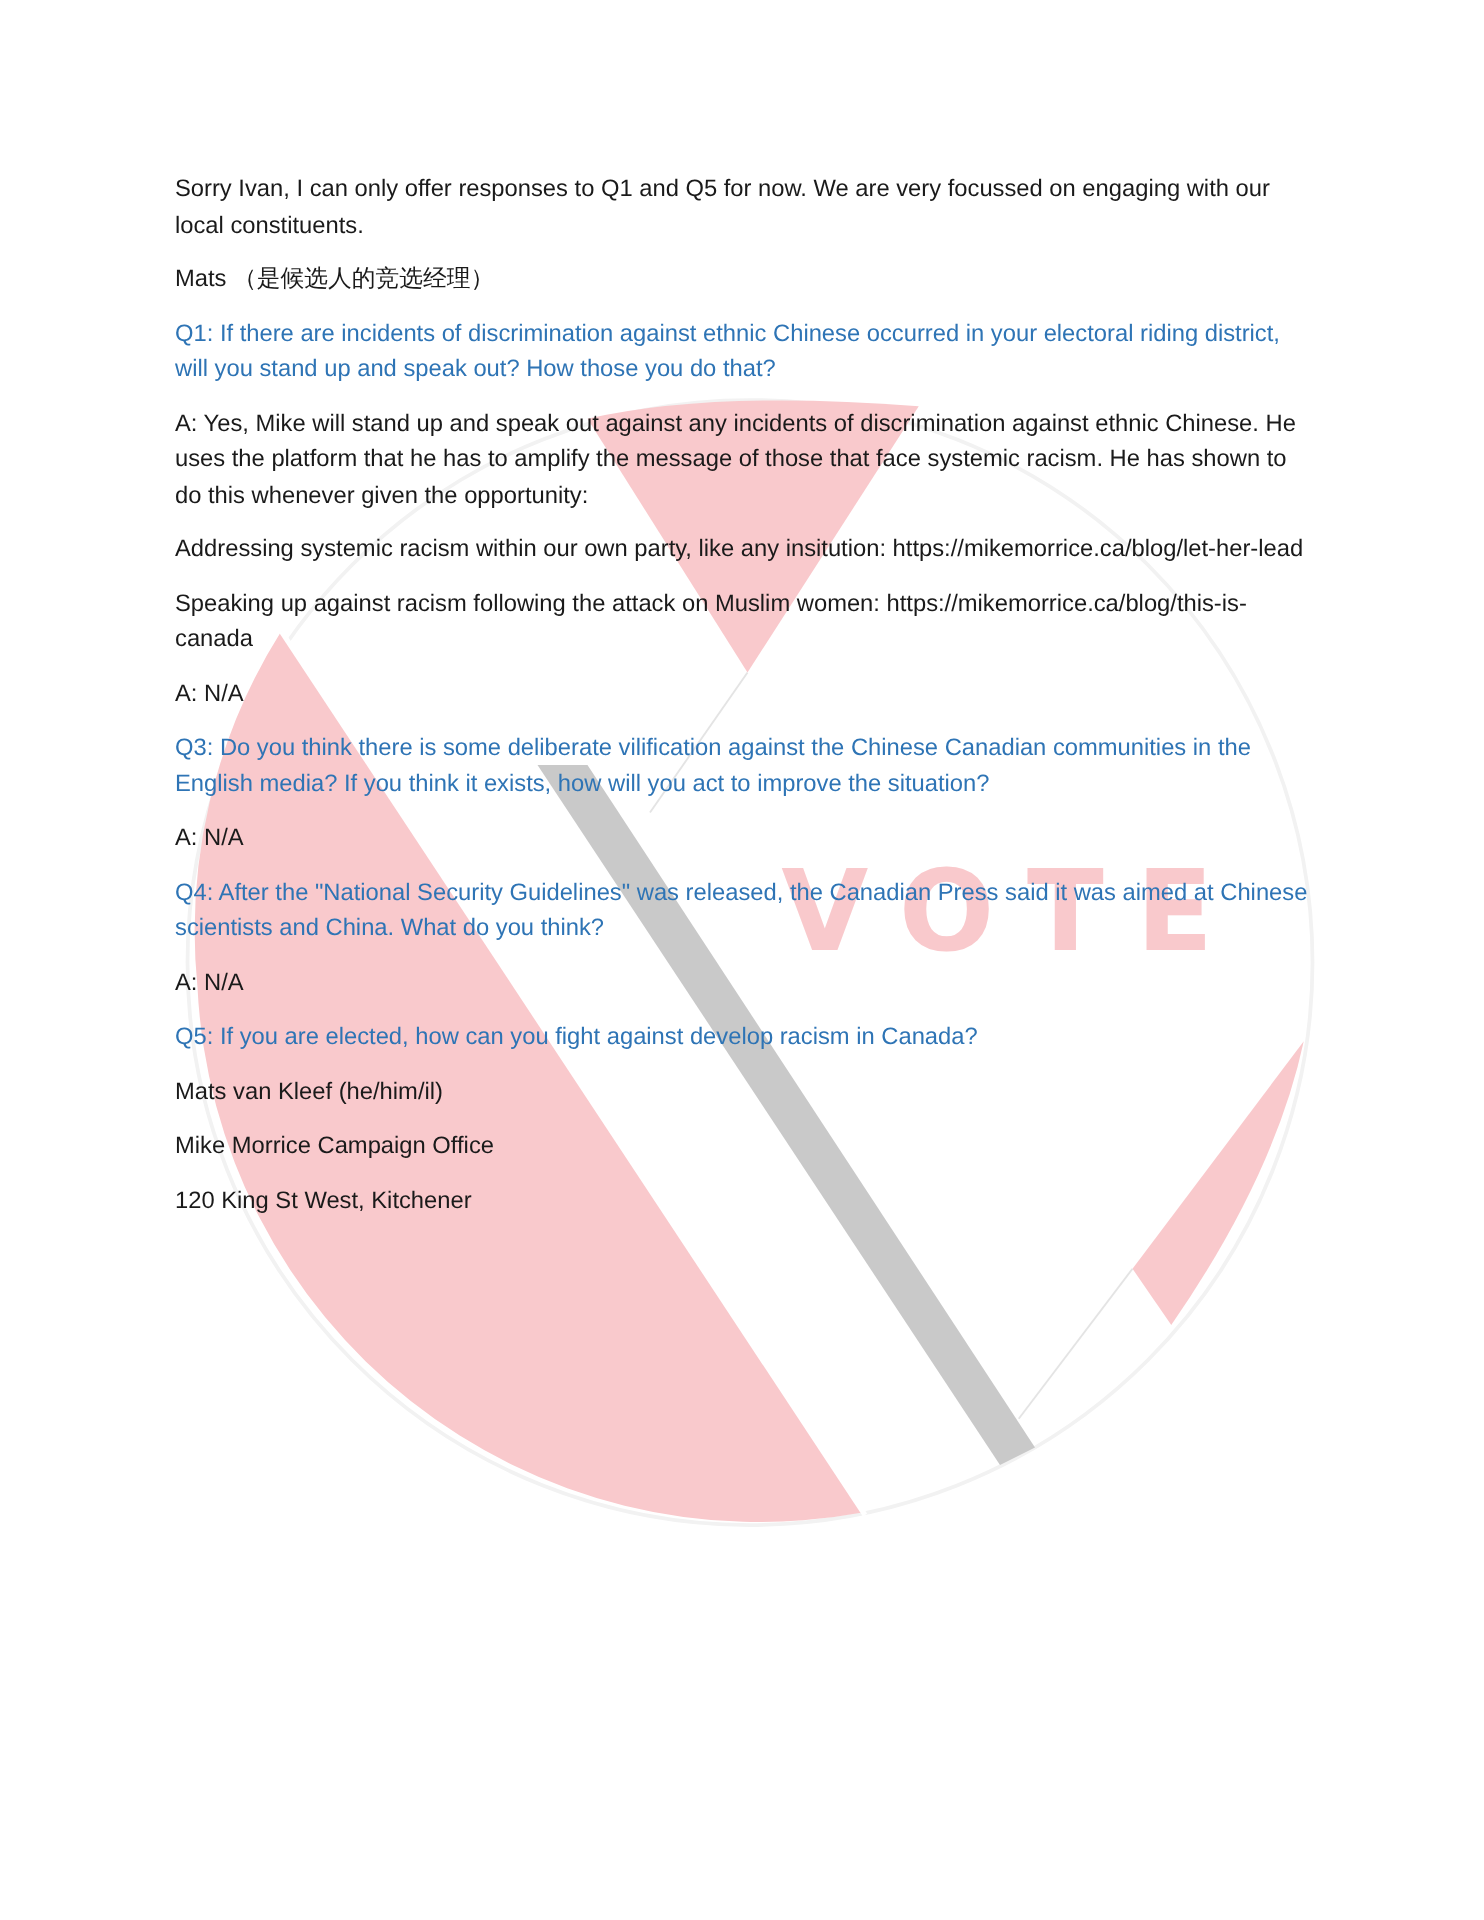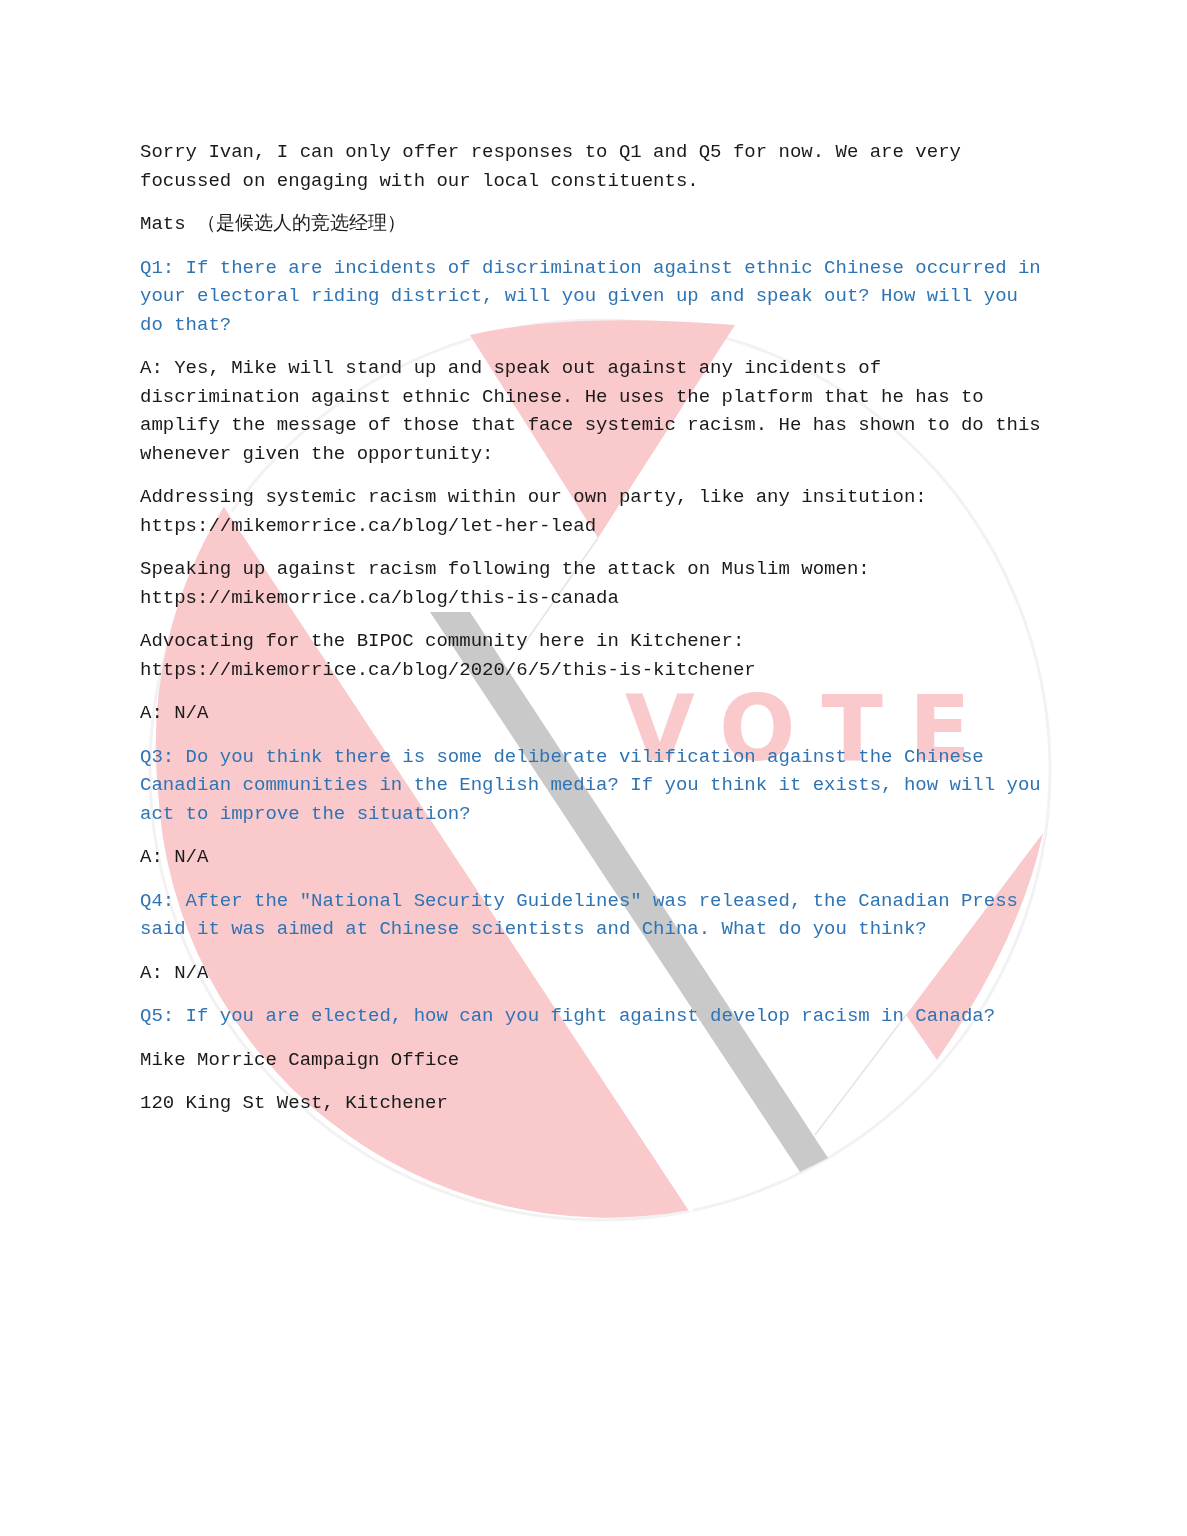--- a/index.html
+++ b/index.html
@@ -1,21 +1,21 @@
 <!DOCTYPE html>
 <html><head>
   <meta charset="utf-8">
   <style>
     html, body { margin: 0; padding: 0; background: #ffffff; }
     body { width: 1187px; height: 1536px; position: relative; overflow: hidden; }
     .page { position: absolute; left: 0; top: 0; width: 1187px; height: 1536px; background: #fff; }
     .wm { position: absolute; left: 0; top: 0; width: 1187px; height: 1536px; pointer-events: none; }
     .content {
       position: absolute; left: 140px; top: 138px; width: 910px;
-      font-family: Liberation Mono, monospace;
+      font-family: Liberation Sans, sans-serif;
       font-size: 19px; line-height: 28.5px; color: #1a1a1a;
     }
     .content p { margin: 0 0 15px 0; }
     .q { color: #2e74b5; }
   </style>
 </head>
 <body>
 
 <div class="page">
 
@@ -34,32 +34,32 @@
 
     <path d="M 430 612 L 470 612 L 828 1158 L 800 1172 Z" fill="#c9c9c9"></path>
 
     <text x="625" y="760" font-family="'DejaVu Sans', sans-serif" font-weight="bold" font-size="90" fill="#f9c9cc" letter-spacing="26">VOTE</text>
   </svg>
 
   <div class="content">
     <p>Sorry Ivan, I can only offer responses to Q1 and Q5 for now. We are very focussed on engaging with our local constituents.</p>
     <p>Mats （是候选人的竞选经理）</p>
 
-    <p class="q">Q1: If there are incidents of discrimination against ethnic Chinese occurred in your electoral riding district, will you given up and speak out? How will you do that?</p>
+    <p class="q">Q1: If there are incidents of discrimination against ethnic Chinese occurred in your electoral riding district, will you stand up and speak out? How those you do that?</p>
     <p>A: Yes, Mike will stand up and speak out against any incidents of discrimination against ethnic Chinese. He uses the platform that he has to amplify the message of those that face systemic racism. He has shown to do this whenever given the opportunity:</p>
     <p>Addressing systemic racism within our own party, like any insitution: https://mikemorrice.ca/blog/let-her-lead</p>
     <p>Speaking up against racism following the attack on Muslim women: https://mikemorrice.ca/blog/this-is-canada</p>
-    <p>Advocating for the BIPOC community here in Kitchener: https://mikemorrice.ca/blog/2020/6/5/this-is-kitchener</p>
 
     <p>A: N/A</p>
 
     <p class="q">Q3: Do you think there is some deliberate vilification against the Chinese Canadian communities in the English media? If you think it exists, how will you act to improve the situation?</p>
     <p>A: N/A</p>
 
     <p class="q">Q4: After the "National Security Guidelines" was released, the Canadian Press said it was aimed at Chinese scientists and China. What do you think?</p>
     <p>A: N/A</p>
 
     <p class="q">Q5: If you are elected, how can you fight against develop racism in Canada?</p>
 
+    <p>Mats van Kleef (he/him/il)</p>
     <p>Mike Morrice Campaign Office</p>
     <p>120 King St West, Kitchener</p>
   </div>
 </div>
 
 </body></html>

